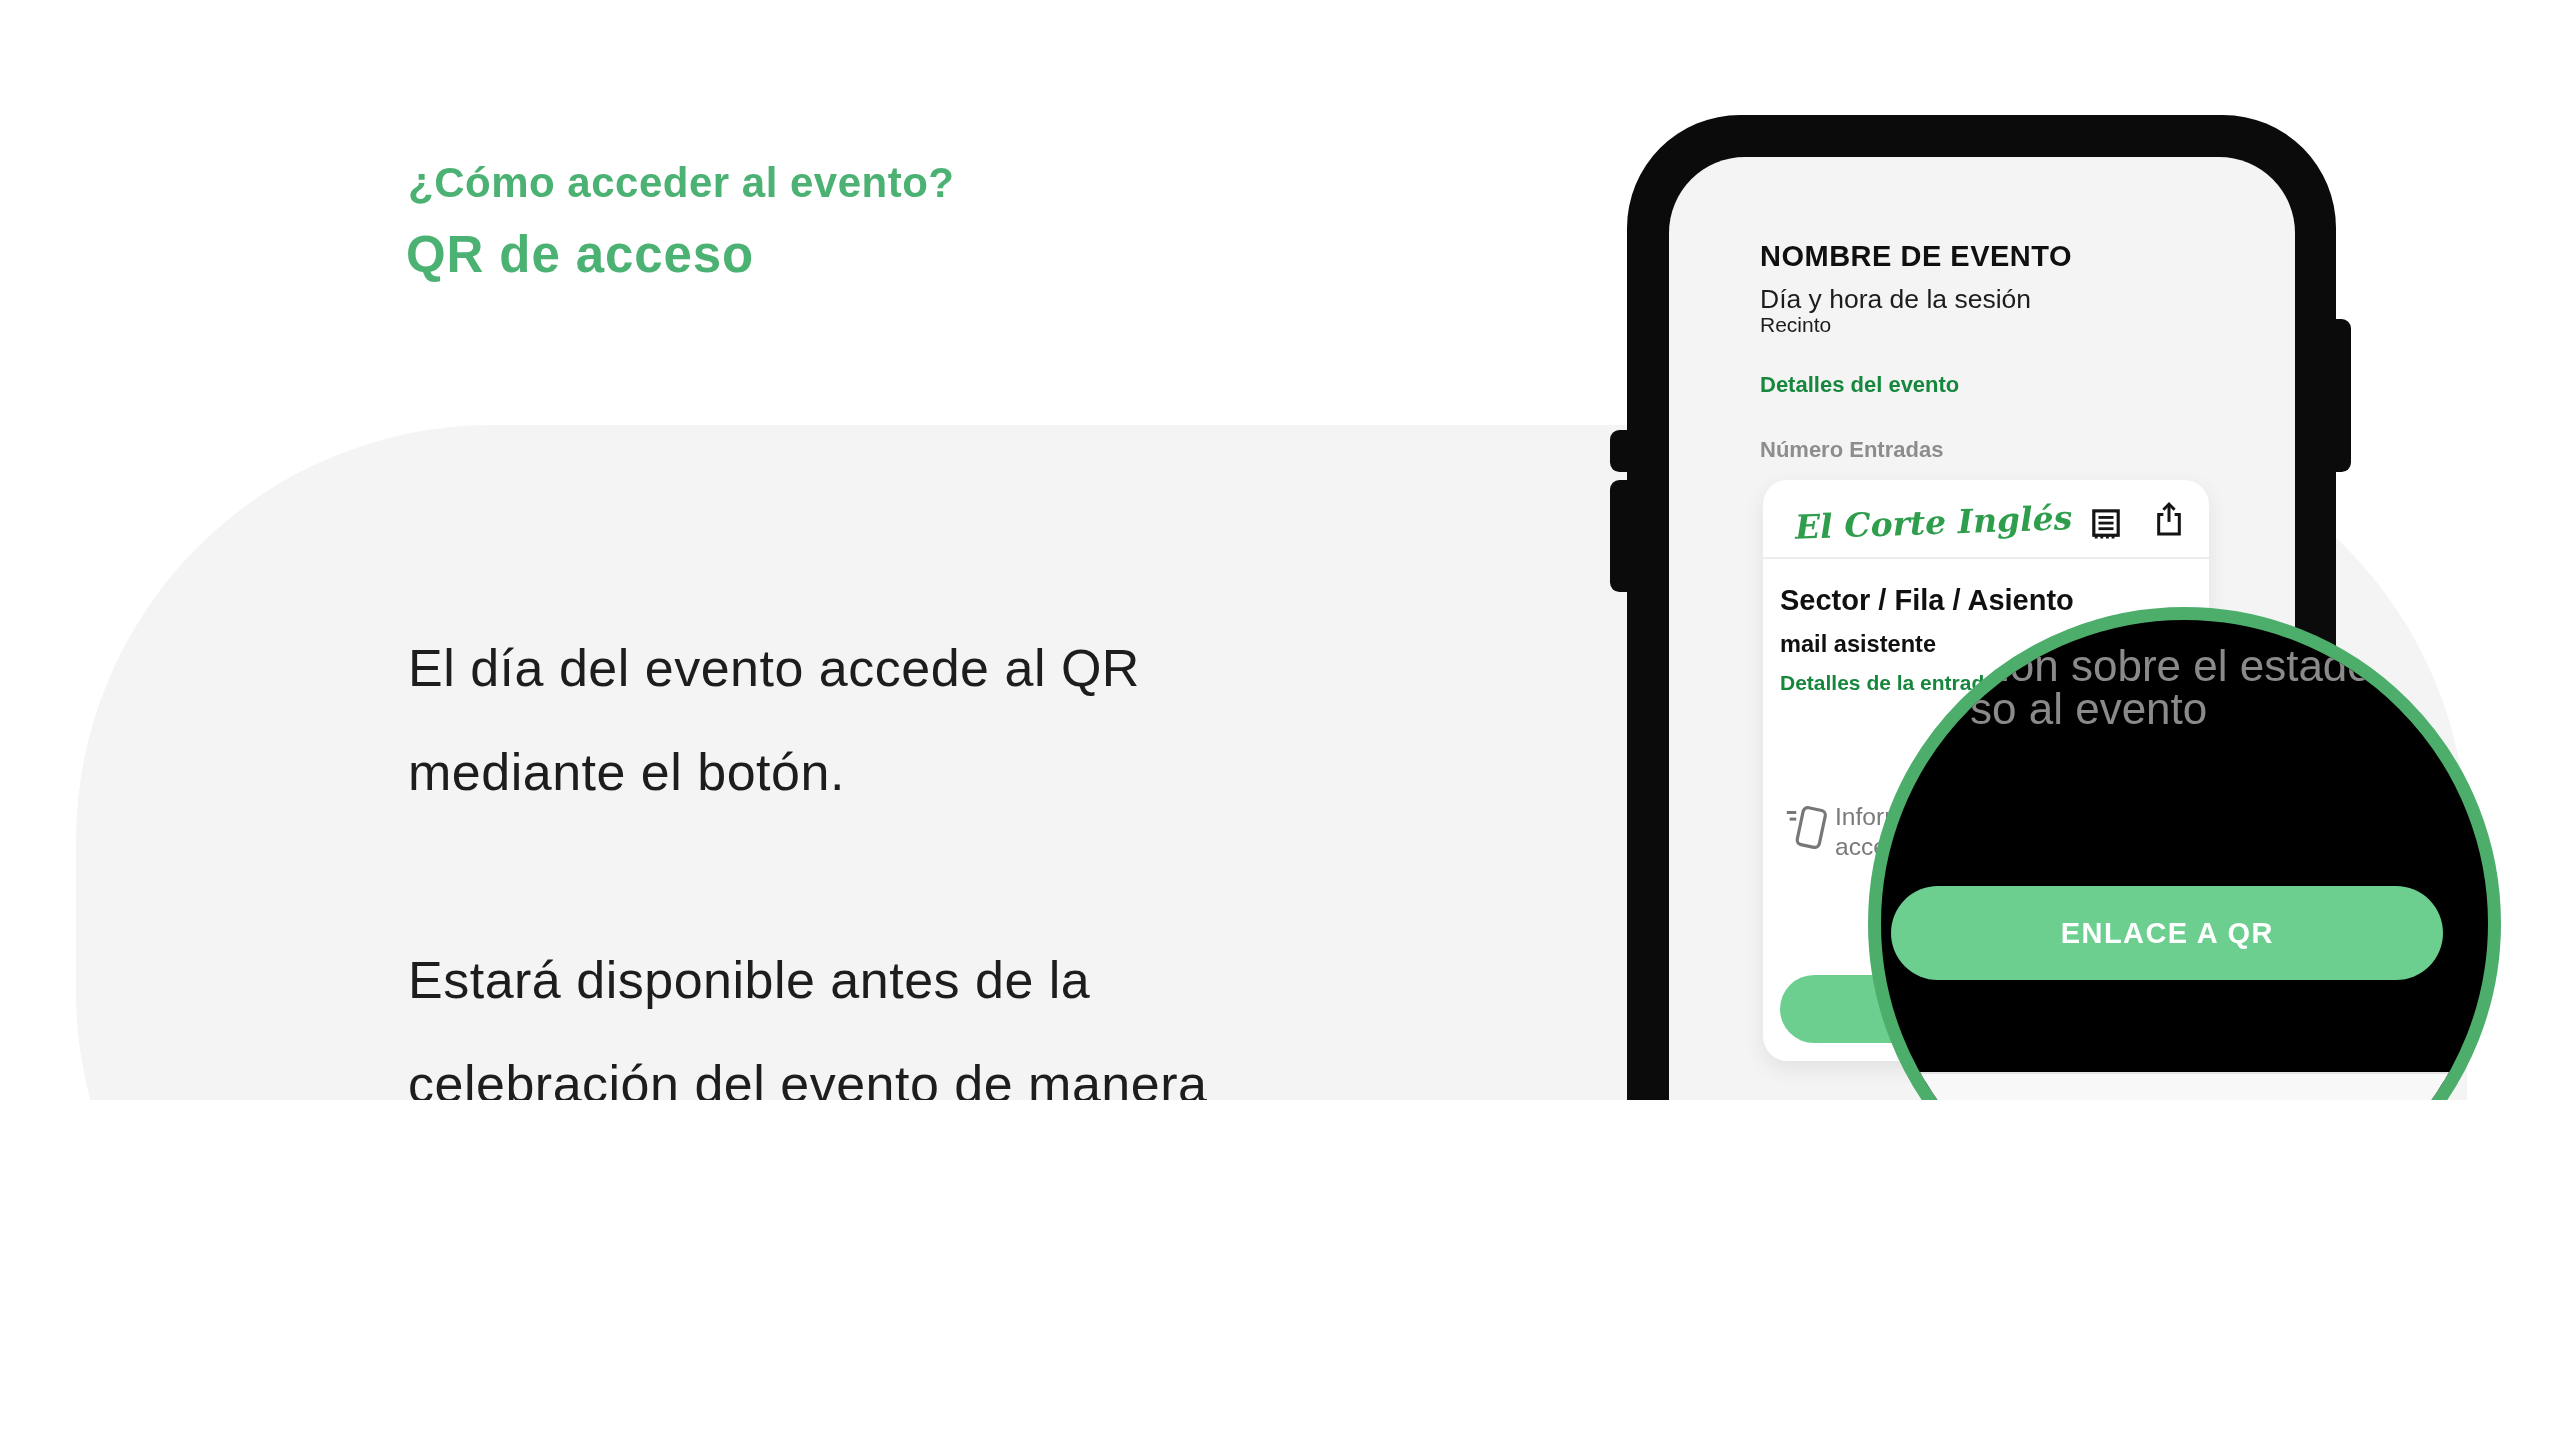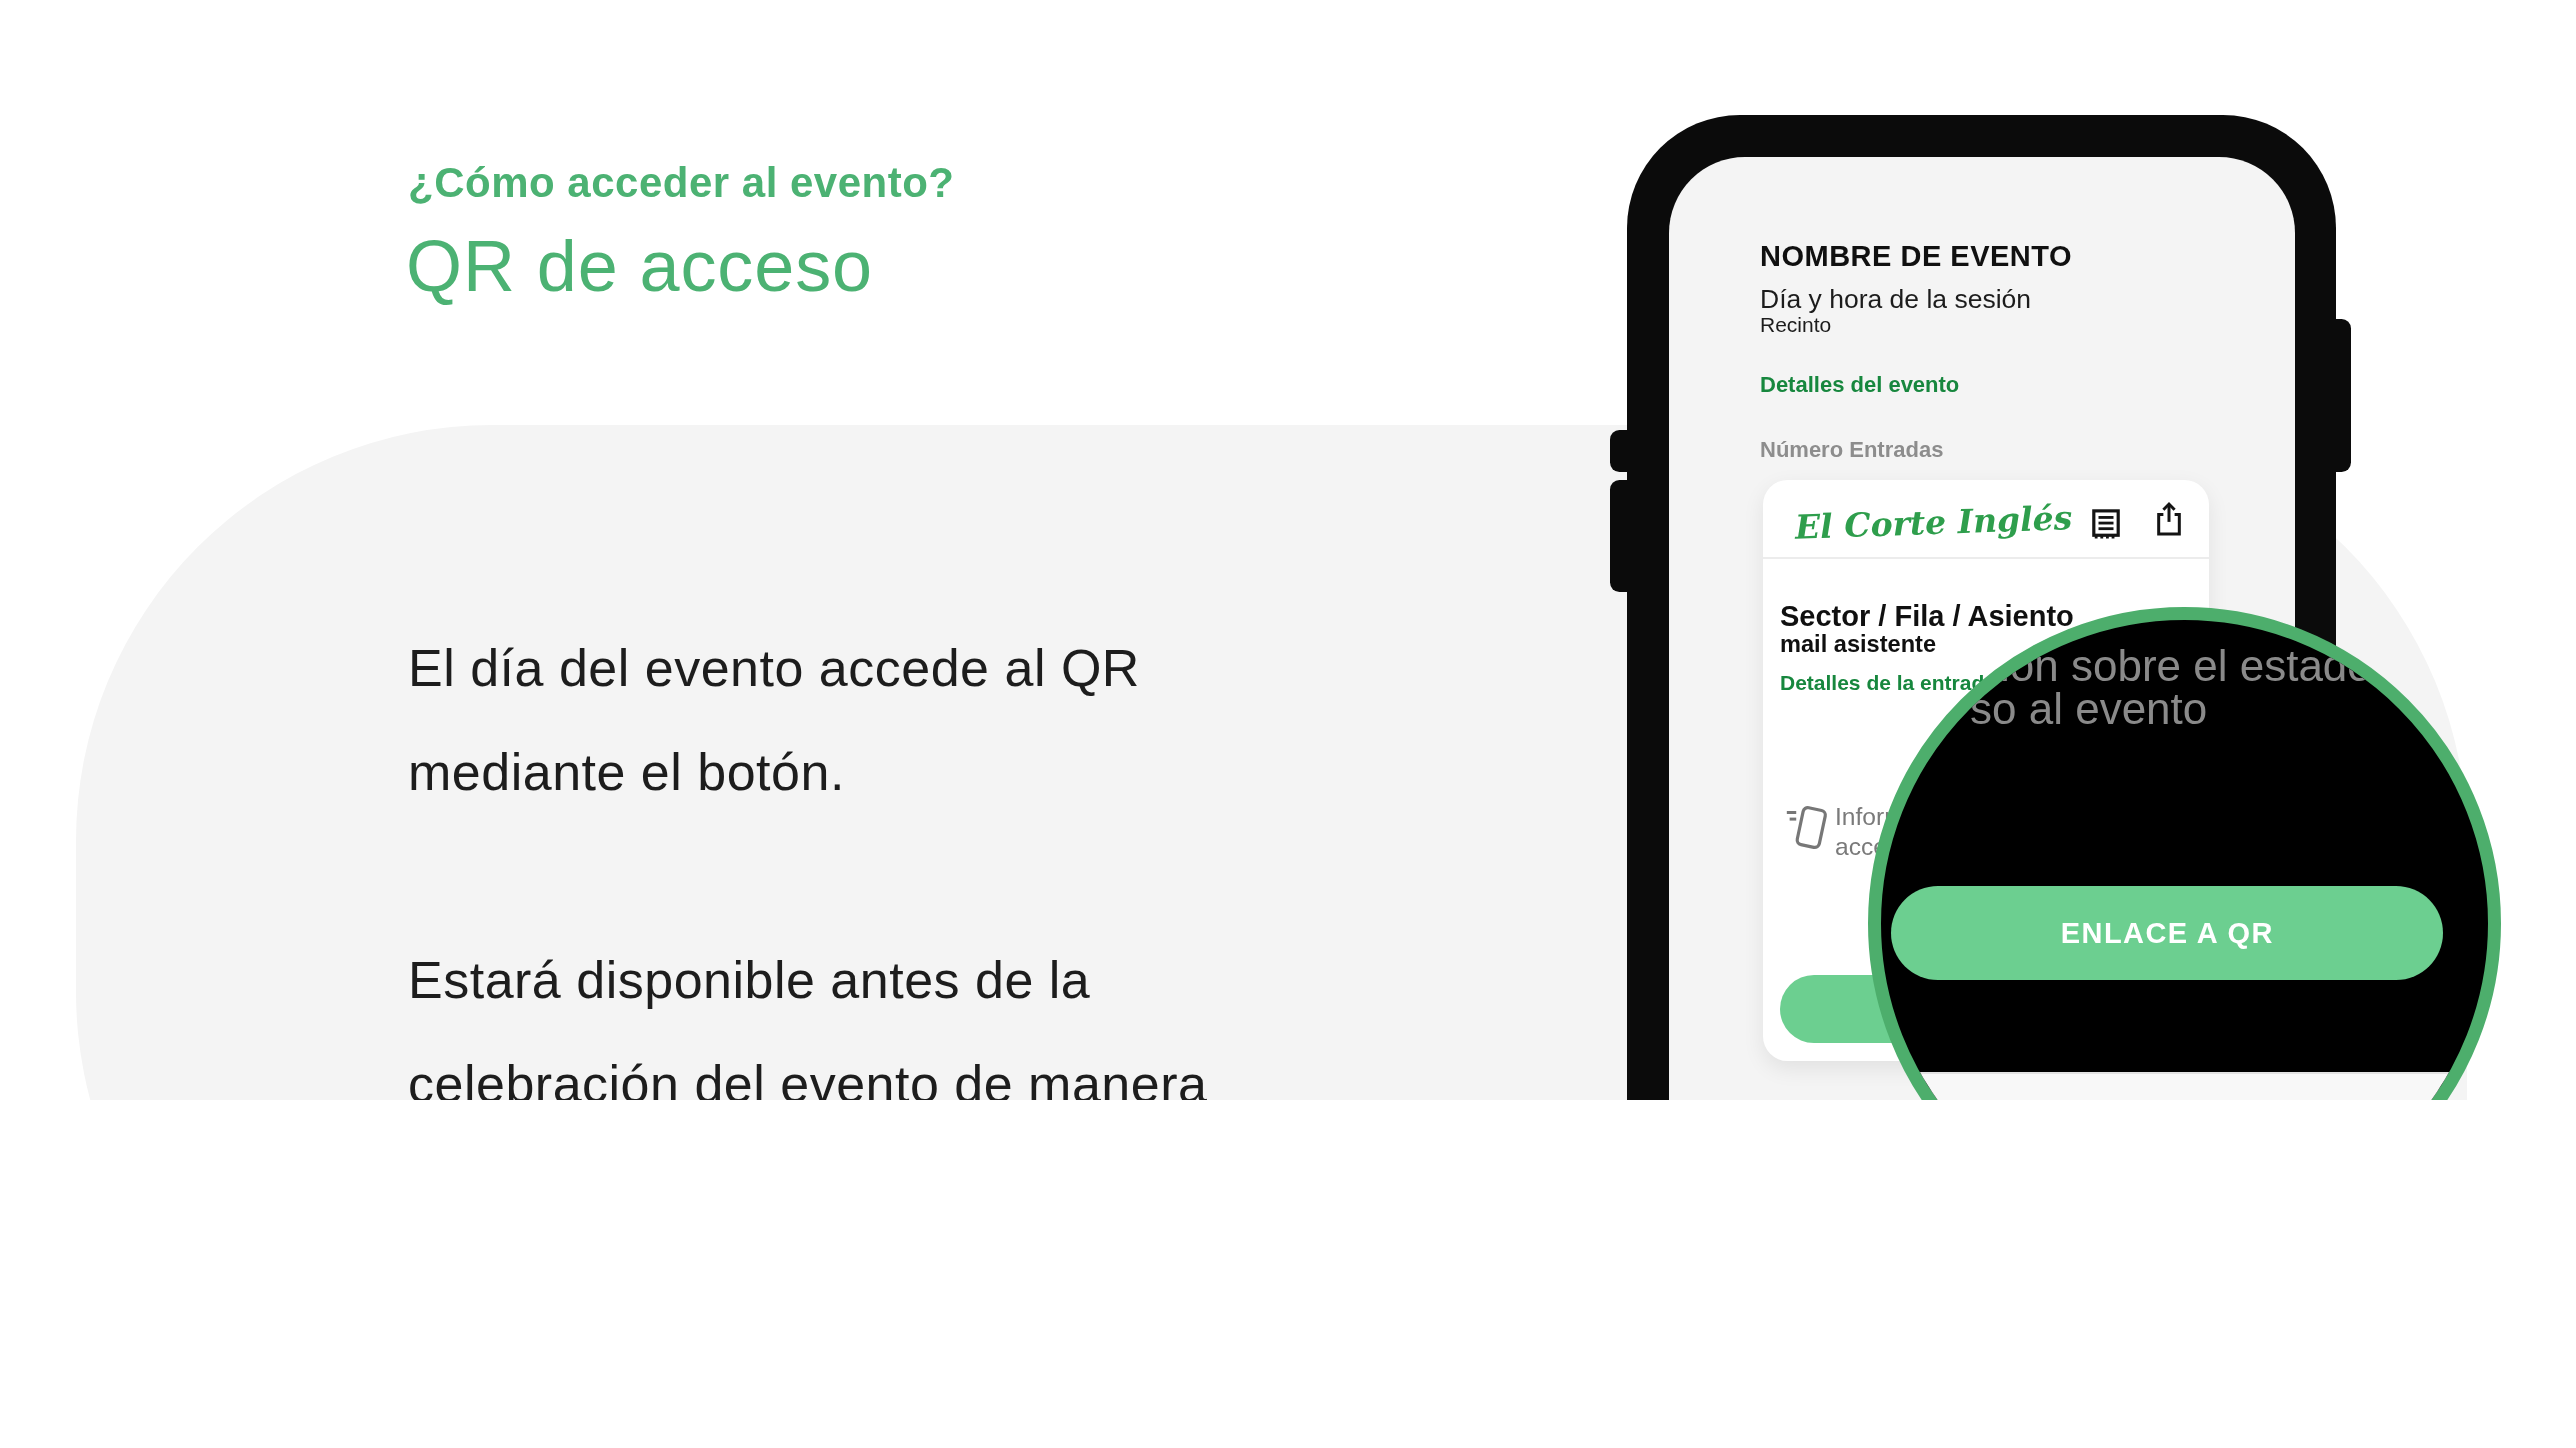--- a/index.html
+++ b/index.html
@@ -12,21 +12,21 @@
   
   .blob{
     left:76px;top:425px;width:2391px;height:983px;background:#f4f4f4;
     border-radius:416px 416px 208px 416px;
   }
   .eyebrow{
     left:408px;top:159px;font-size:42px;font-weight:800;color:#4CB273;
     letter-spacing:0.5px;white-space:nowrap;
   }
   .big-title{
-    left:406px;top:225px;font-size:72px;font-weight:400;color:#4CB273;
+    left:406px;top:225px;font-size:51px;font-weight:700;color:#4CB273;
     letter-spacing:0.9px;white-space:nowrap;
   }
   .body-copy{color:#1d1d1d;font-weight:300;font-size:52px;letter-spacing:0.5px;}
   .body-copy .line{line-height:104px;white-space:nowrap;}
   .p1{left:408px;top:616px;}
   .p2{left:408px;top:928px;}
 
   
   .phone-frame{
     left:1627px;top:115px;width:709px;height:1293px;background:#0b0b0b;
@@ -52,21 +52,21 @@
     border-radius:24.6px;box-shadow:0 7.6px 21px rgba(0,0,0,0.08);
   }
   .logo{
     left:32px;top:23px;font-family:"DejaVu Serif","Liberation Serif",serif;
     font-style:italic;font-weight:700;font-size:33px;color:#2E9E4C;
     transform:rotate(-2deg);white-space:nowrap;
   }
   .icon-receipt{left:328px;top:26.5px;}
   .icon-share{left:391px;top:21px;}
   .card-divider{left:0;top:77px;width:446px;height:1.9px;background:#ececec;}
-  .t-seat{left:17px;top:104px;font-size:29px;font-weight:800;color:#101010;white-space:nowrap;margin-top:16px;}
+  .t-seat{left:17px;top:104px;font-size:29px;font-weight:800;color:#101010;white-space:nowrap;}
   .t-mail{left:17px;top:151px;font-size:23.6px;font-weight:700;color:#101010;white-space:nowrap;}
   .t-ticketlink{left:17px;top:191px;font-size:21px;font-weight:700;color:#17873E;white-space:nowrap;}
   .info-row-icon{left:21px;top:321px;}
   .t-info{left:72px;font-size:24.6px;color:#7a7a7a;white-space:nowrap;}
   .t-info1{top:323px;}
   .t-info2{top:353px;}
   .mini-pill{
     left:17px;top:495px;width:435px;height:68px;border-radius:34px;background:#6CCF90;
   }
 

